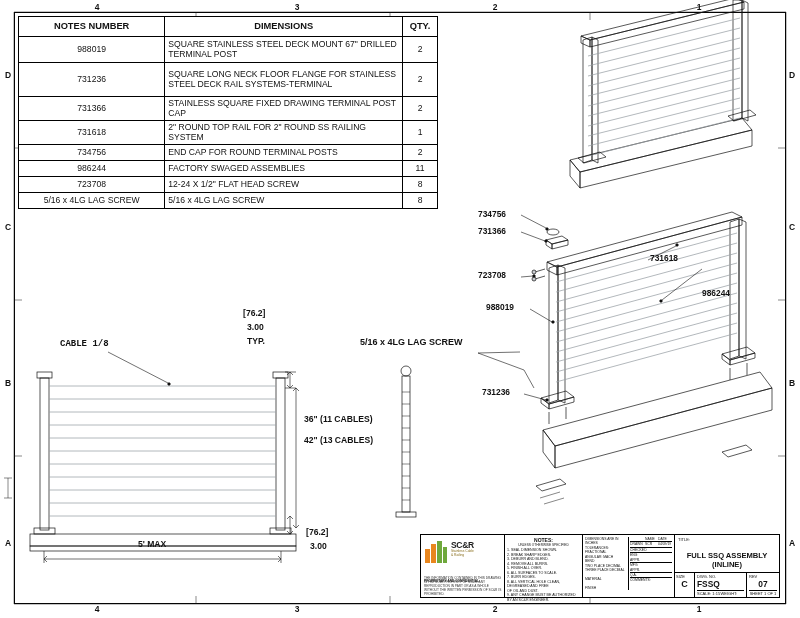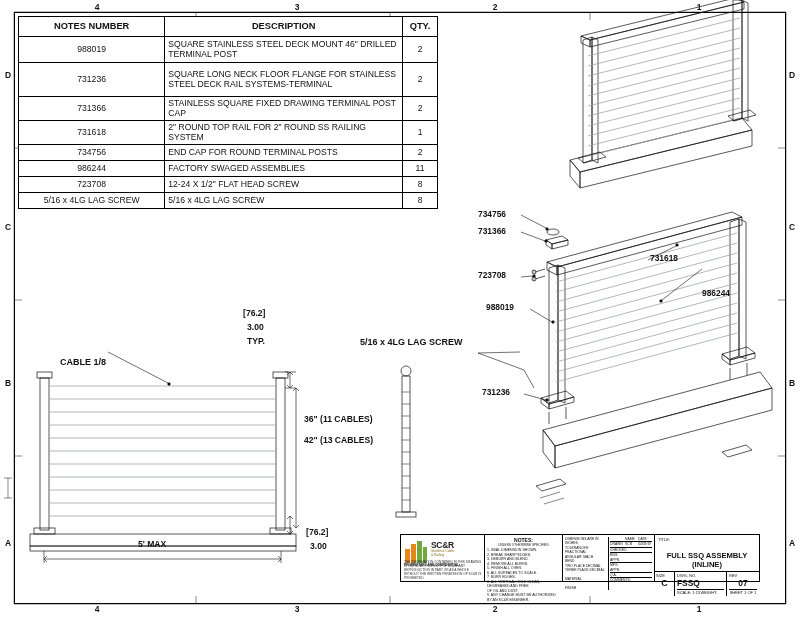--- a/index.html
+++ b/index.html
@@ -12,21 +12,21 @@
 
   
   .bom{position:absolute;left:18px;top:16px;border-collapse:collapse;width:420px;background:#fff;}
   .bom th,.bom td{border:1px solid #000;font-size:8.6px;padding:1px 3px;vertical-align:middle;line-height:1.12;}
   .bom th{font-size:9.3px;text-align:center;height:17px;font-weight:bold;}
   .bom td.pn{width:140px;text-align:center;}
   .bom td.desc{width:232px;text-align:left;}
   .bom td.qty{width:28px;text-align:center;}
 
   
-  .tb{position:absolute;left:400px;top:534px;width:360px;height:48px;border:1px solid #000;box-sizing:border-box;background:#fff;display:flex;}
+  .tb{position:absolute;left:420px;top:534px;width:360px;height:64px;border:1px solid #000;box-sizing:border-box;background:#fff;display:flex;}
   .tb-logo{width:84px;border-right:1px solid #000;box-sizing:border-box;position:relative;padding:3px;}
   .tb-notes{width:78px;border-right:1px solid #000;box-sizing:border-box;font-size:3.6px;line-height:1.25;padding:2px;}
   .tb-specs{width:92px;border-right:1px solid #000;box-sizing:border-box;font-size:3.4px;line-height:1.3;padding:2px;}
   .tb-right{flex:1;display:flex;flex-direction:column;}
   .tb-title{flex:1;border-bottom:1px solid #000;box-sizing:border-box;padding:2px 3px;}
   .tb-title .lbl{font-size:4px;}
   .tb-title .val{font-size:7.6px;font-weight:bold;text-align:center;margin-top:9px;line-height:1.2;}
   .tb-bottom{height:24px;display:flex;}
   .tb-size{width:20px;border-right:1px solid #000;box-sizing:border-box;font-size:4px;padding:1px;}
   .tb-size .v{font-size:9px;font-weight:bold;text-align:center;}
@@ -98,28 +98,28 @@
       <line x1="8" y1="478" x2="8" y2="498"></line>
         <line x1="4" y1="478" x2="12" y2="478"></line>
         <line x1="4" y1="498" x2="12" y2="498"></line>
     </g>
   </svg>
 
   <table class="bom">
     <thead>
       <tr>
         <th>NOTES NUMBER</th>
-        <th>DESCRIPTION</th>
+        <th>DIMENSIONS</th>
         <th>QTY.</th>
       </tr>
     </thead>
     <tbody>
       <tr style="height:26px;">
         <td class="pn">988019</td>
-        <td class="desc">SQUARE STAINLESS STEEL DECK MOUNT 46" DRILLED TERMINAL POST</td>
+        <td class="desc">SQUARE STAINLESS STEEL DECK MOUNT 67" DRILLED TERMINAL POST</td>
         <td class="qty">2</td>
       </tr>
       <tr style="height:34px;">
         <td class="pn">731236</td>
         <td class="desc">SQUARE LONG NECK FLOOR FLANGE FOR STAINLESS STEEL DECK RAIL SYSTEMS-TERMINAL</td>
         <td class="qty">2</td>
       </tr>
       <tr style="height:24px;">
         <td class="pn">731366</td>
         <td class="desc">STAINLESS SQUARE FIXED DRAWING TERMINAL POST CAP</td>
@@ -364,21 +364,21 @@
         <line x1="402" y1="440" x2="410" y2="440"></line>
         <line x1="402" y1="452" x2="410" y2="452"></line>
         <line x1="402" y1="464" x2="410" y2="464"></line>
         <line x1="402" y1="476" x2="410" y2="476"></line>
         <line x1="402" y1="488" x2="410" y2="488"></line>
         <line x1="402" y1="500" x2="410" y2="500"></line>
       </g>
     </g>
   </svg>
 
-  <div class="lbl-bold" style="left:60px;top:357px;">CABLE 1/8</div>
+  <div class="lbl-bold" style="left:60px;top:339px;font-family:Liberation Mono, monospace;">CABLE 1/8</div>
 
   <div class="dimtxt" style="left:243px;top:308px;">
     <span style="font-weight:bold;">[</span><span>76.2</span><span style="font-weight:bold;">]</span>
   </div>
   <div class="dimtxt" style="left:247px;top:322px;">3.00</div>
   <div class="dimtxt" style="left:247px;top:336px;">TYP.</div>
 
   <div class="dimtxt" style="left:304px;top:414px;">36"  (11 CABLES)</div>
   <div class="dimtxt" style="left:304px;top:435px;">42"  (13 CABLES)</div>
 

